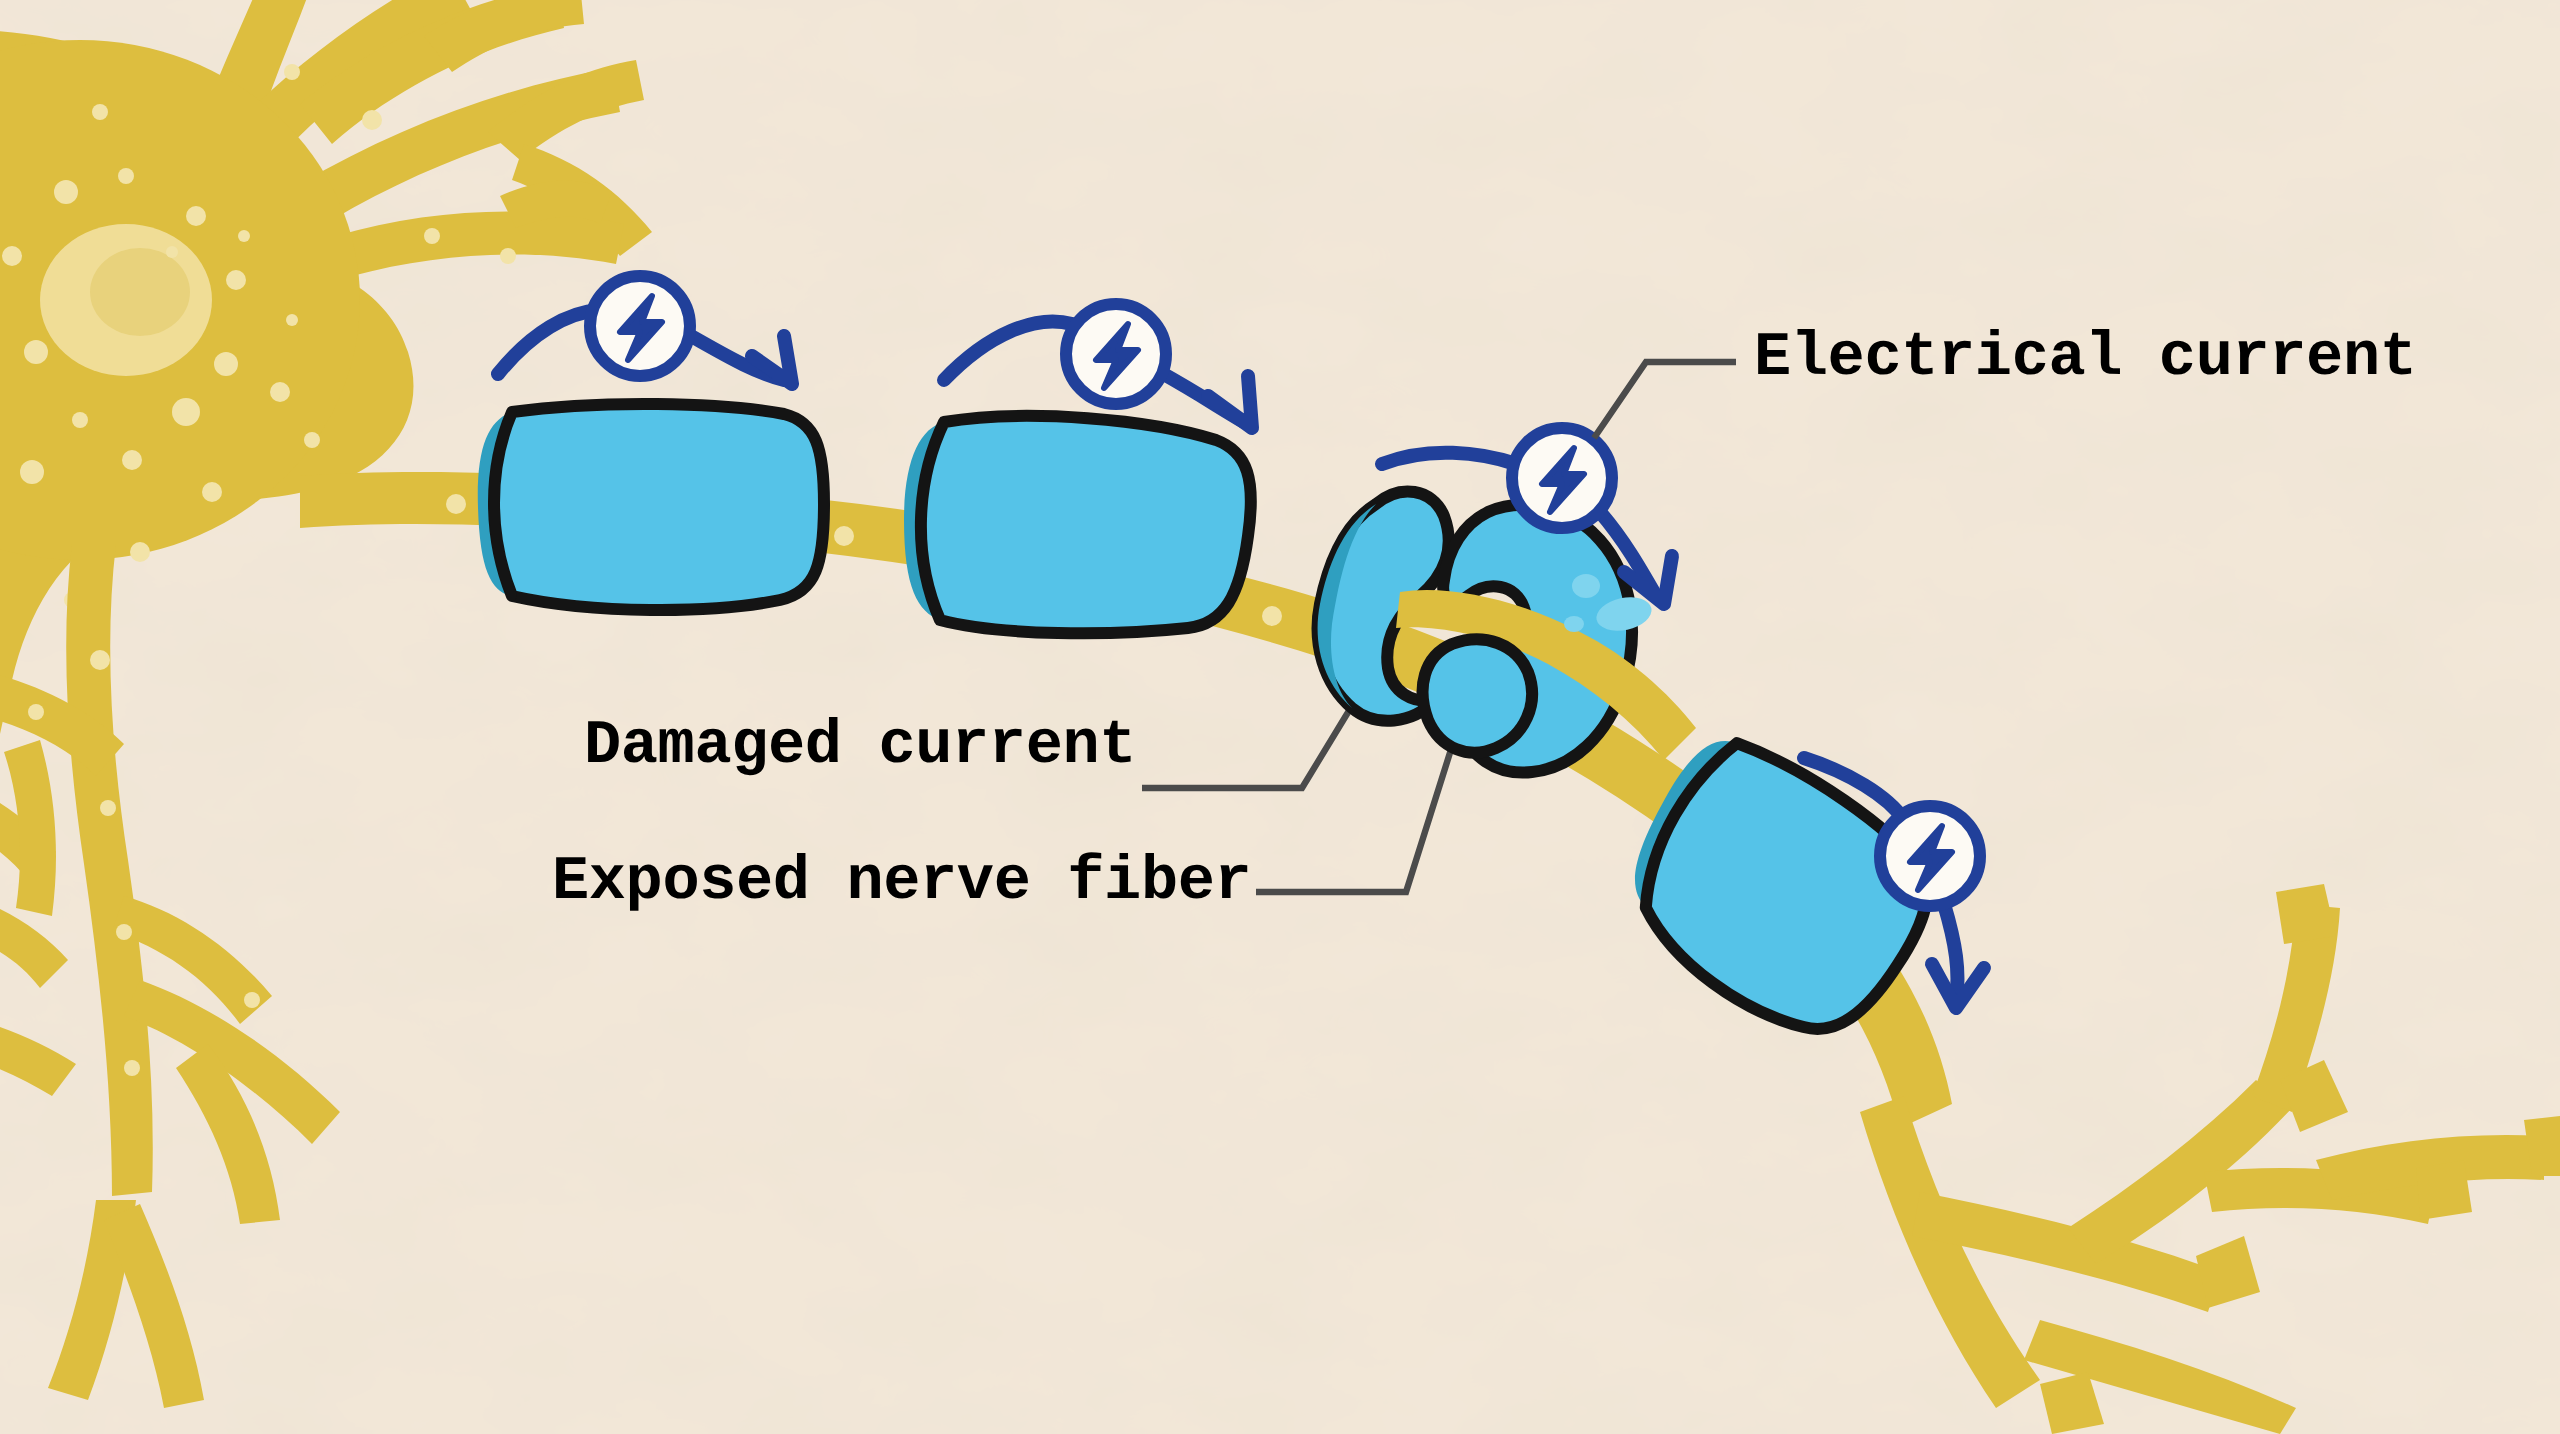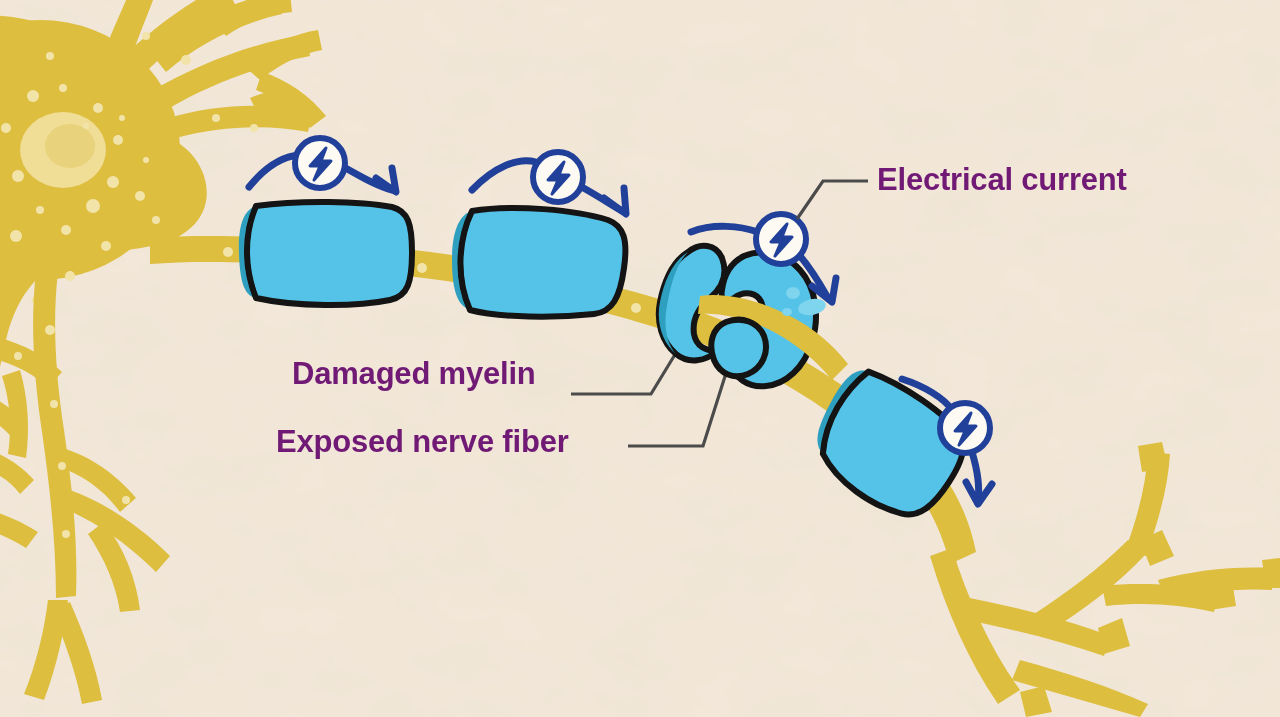--- a/index.html
+++ b/index.html
@@ -6,23 +6,23 @@
   body{
     width:1280px;height:717px;overflow:hidden;
     background:#f7efe3;
     font-family:"Liberation Sans", sans-serif;
     position:relative;
   }
   #stage{position:absolute;inset:0;width:1280px;height:717px;}
   #stage svg{display:block;width:1280px;height:717px;}
   .lbl{
     position:absolute;
-    font-family:Liberation Sans, sans-serif;
+    font-family:Liberation Mono, monospace;
     font-weight:bold;
-    color:#701a75;
+    color:#000000;
     white-space:nowrap;
     letter-spacing:-0.2px;
   }
   #lbl-electrical{left:877px;top:162px;font-size:31px;}
   #lbl-damaged{left:292px;top:356px;font-size:31px;}
   #lbl-exposed{left:276px;top:424px;font-size:31px;}
 </style>
 </head>
 <body>
 
@@ -238,14 +238,14 @@
 
   <g stroke="#4b4b4b" stroke-width="3.2" fill="none">
     <path d="M797 219 L823 181 L868 181"></path>
   </g>
 
   </g>
 </svg>
 </div>
 
 <div class="lbl" id="lbl-electrical">Electrical current</div>
-<div class="lbl" id="lbl-damaged">Damaged myelin</div>
+<div class="lbl" id="lbl-damaged">Damaged current</div>
 <div class="lbl" id="lbl-exposed">Exposed nerve fiber</div>
 
 </body></html>

